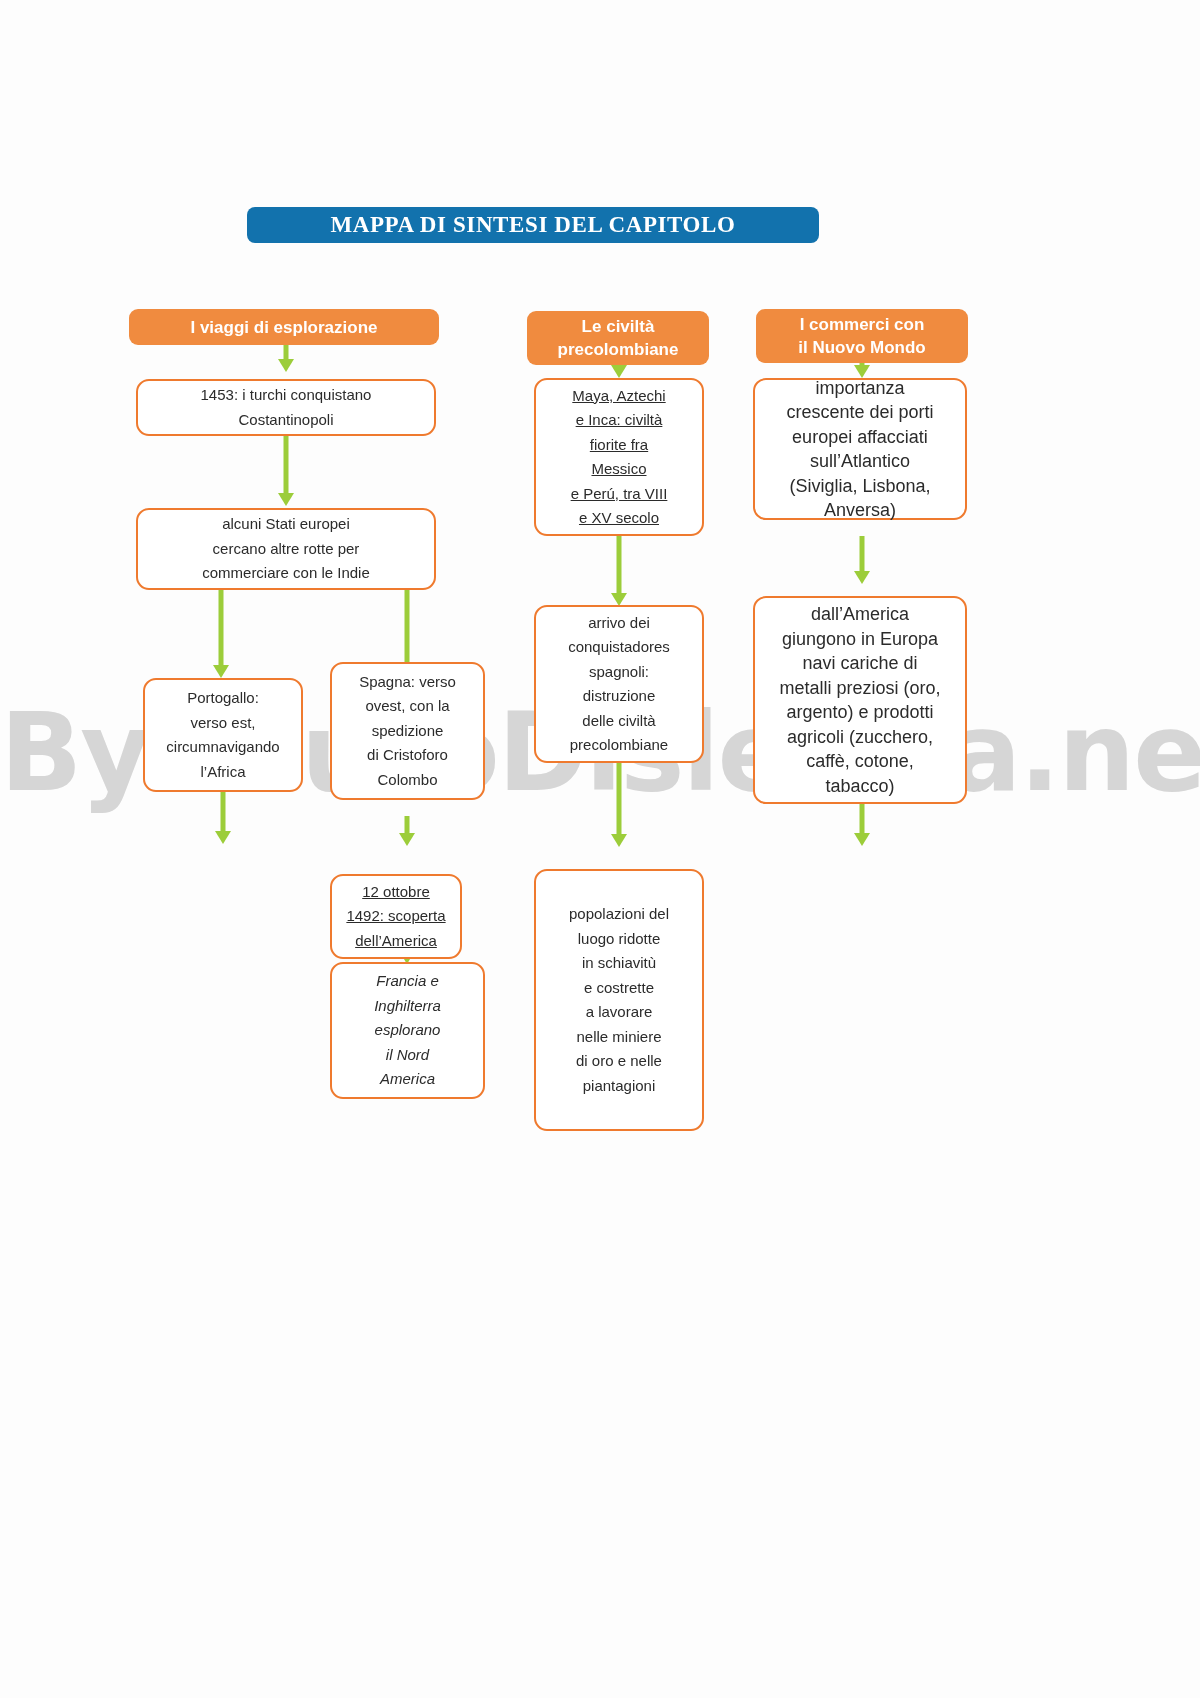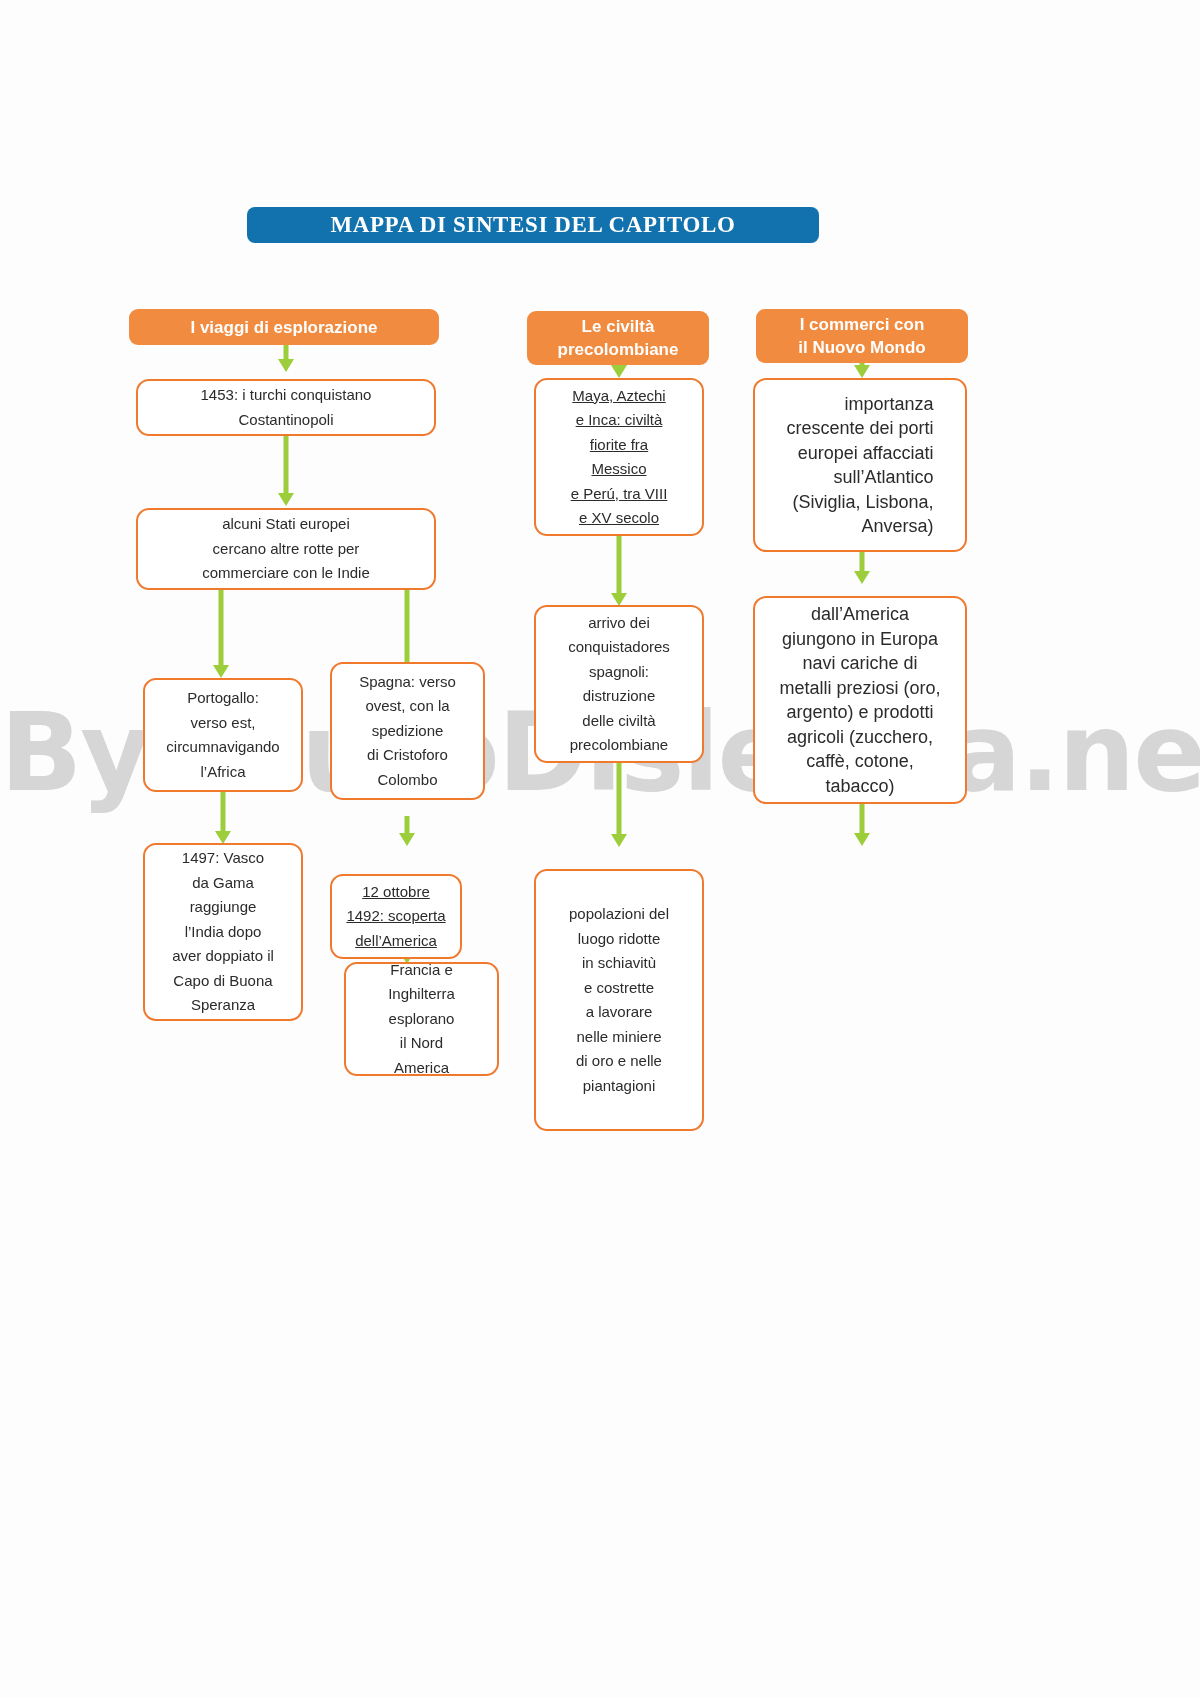--- a/index.html
+++ b/index.html
@@ -177,38 +177,31 @@
   <div class="arrow" style="left:214px; top:792px; width:17px; height:52px;">
     <div class="shaft" style="height:40px;"></div>
       <div class="head"></div>
   </div>
 
   <div class="arrow" style="left:398px; top:816px; width:17px; height:30px;">
     <div class="shaft" style="height:18px;"></div>
       <div class="head"></div>
   </div>
 
-  <div class="node" style="left:143px; top:843px; width:160px; height:178px;">1497: Vasco
-da Gama
-raggiunge
-l’India dopo
-aver doppiato il
-Capo di Buona
-Speranza</div>
 
   <div class="node" style="left:330px; top:874px; width:132px; height:85px;text-decoration:underline;">12 ottobre
 1492: scoperta
 dell’America</div>
 
   <div class="arrow" style="left:398px; top:930px; width:17px; height:34px;">
     <div class="shaft" style="height:22px;"></div>
       <div class="head"></div>
   </div>
 
-  <div class="node" style="left:344px; top:962px; width:155px; height:114px;">Francia e
+  <div class="node" style="left:330px; top:962px; width:155px; height:137px;font-style:italic;">Francia e
 Inghilterra
 esplorano
 il Nord
 America</div>
 
   <div class="col-header" style="left:527px; top:275px; width:182px; height:54px; white-space:pre-line;">Le civiltà
 precolombiane</div>
 
   <div class="arrow" style="left:610px; top:332px; width:17px; height:46px;">
     <div class="shaft" style="height:34px;"></div>
@@ -249,21 +242,21 @@
 piantagioni</div>
 
   <div class="col-header" style="left:756px; top:273px; width:212px; height:54px; white-space:pre-line;">I commerci con
 il Nuovo Mondo</div>
 
   <div class="arrow" style="left:853px; top:330px; width:17px; height:48px;">
     <div class="shaft" style="height:36px;"></div>
       <div class="head"></div>
   </div>
 
-  <div class="node wide" style="left:753px; top:378px; width:214px; height:174px;text-align:right;">importanza
+  <div class="node wide" style="left:753px; top:378px; width:214px; height:142px;">importanza
 crescente dei porti
 europei affacciati
 sull’Atlantico
 (Siviglia, Lisbona,
 Anversa)</div>
 
   <div class="arrow" style="left:853px; top:536px; width:17px; height:48px;">
     <div class="shaft" style="height:36px;"></div>
       <div class="head"></div>
   </div>

